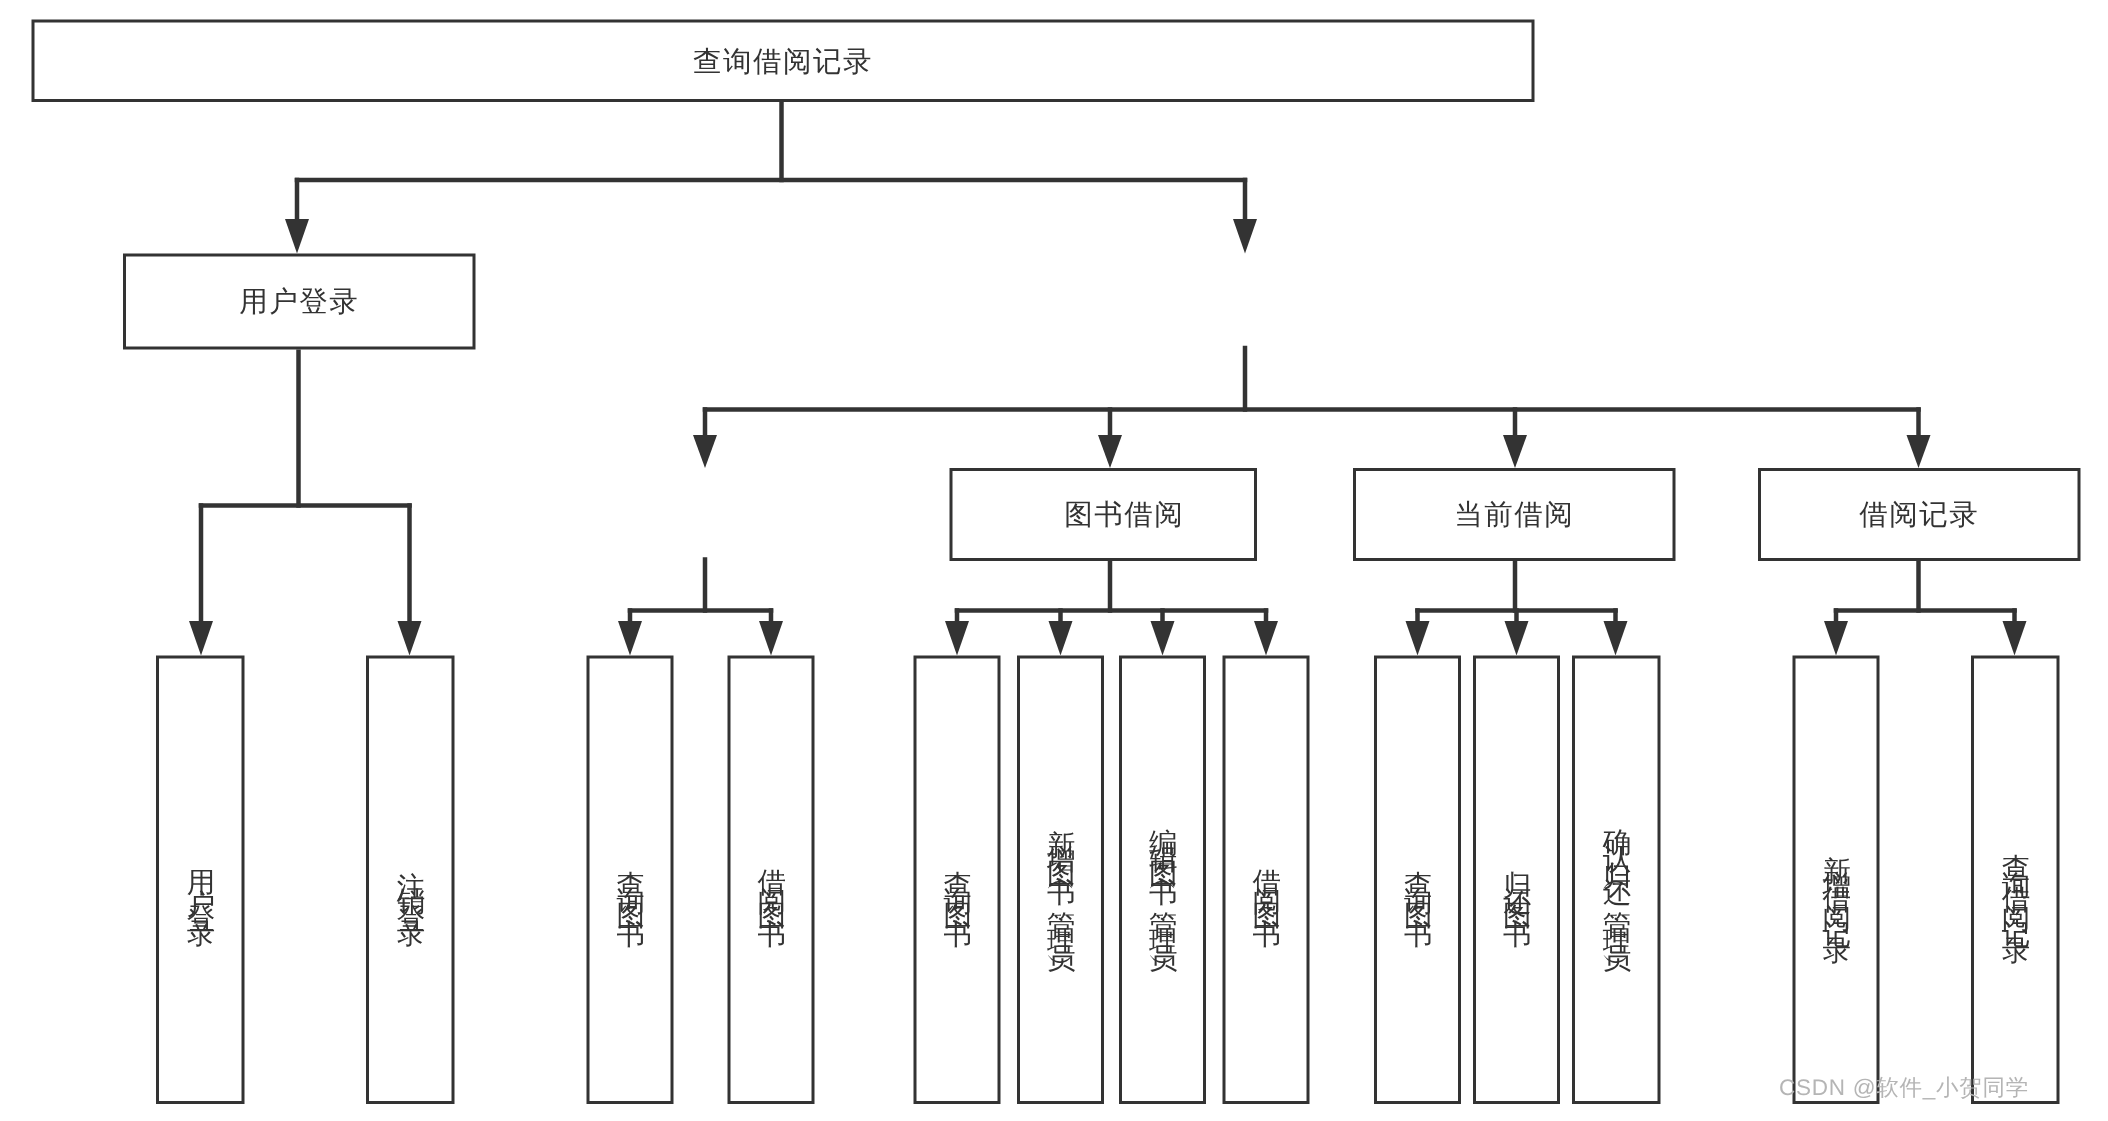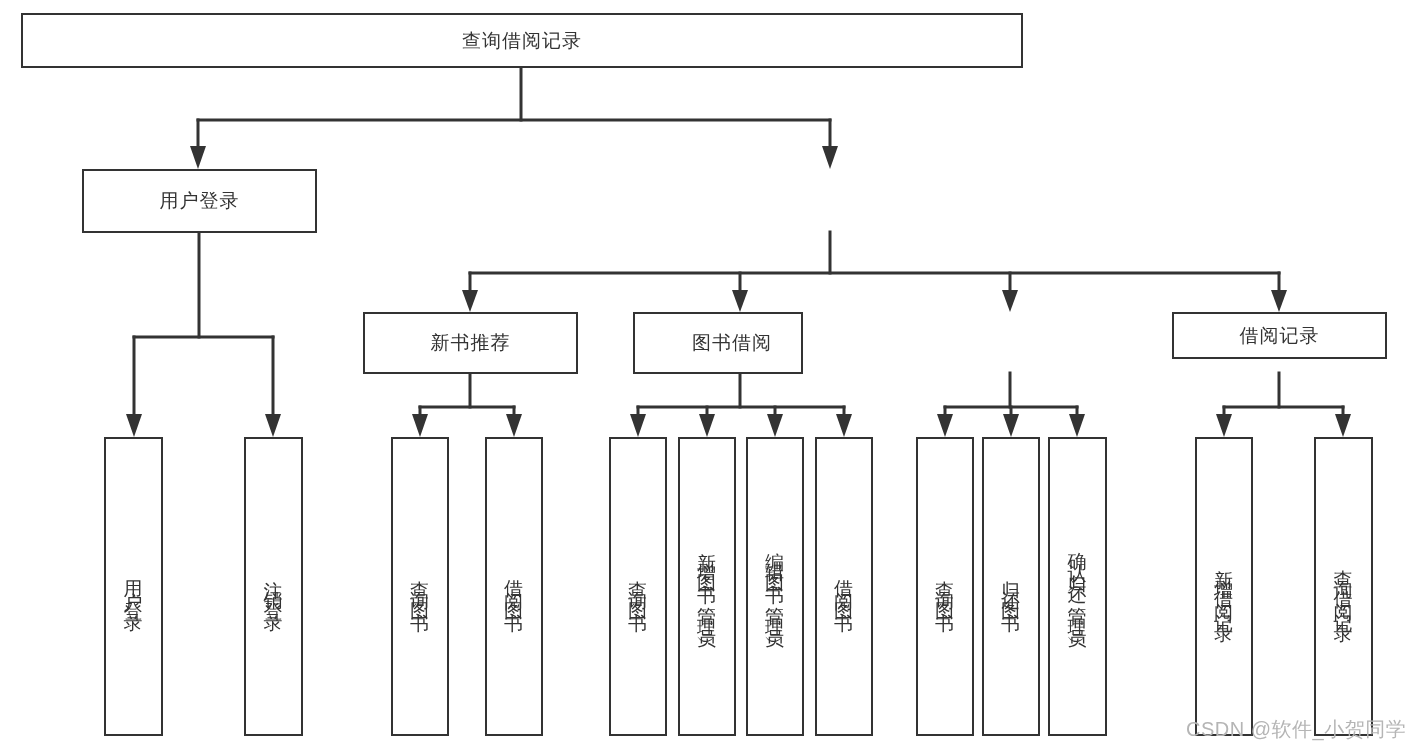--- a/index.html
+++ b/index.html
@@ -39,21 +39,21 @@
     text-orientation: mixed;
     letter-spacing: 11px;
     font-size: 19px;
     line-height: 1;
   }
   #watermark {
     position: absolute;
     left: 1186px;
     top: 716px;
     z-index: 3;
-    font-size: 20px;
+    font-size: 15px;
     letter-spacing: 0.5px;
     color: #b5b5b5;
     white-space: nowrap;
   }
 </style>
 </head>
 <body>
 
 <div id="stage">
 
@@ -119,23 +119,23 @@
       <polygon points="1069,414 1085,414 1077,437"></polygon>
       <polygon points="1216,414 1232,414 1224,437"></polygon>
       <polygon points="1335,414 1351,414 1343,437"></polygon>
     </g>
   </svg>
 
   <div class="box" style="left:21px; top:13px; width:1002px; height:55px;">查询借阅记录</div>
 
   <div class="box" style="left:82px; top:169px; width:235px; height:64px;">用户登录</div>
 
-  <div class="box" style="left:363px; top:312px; width:215px; height:62px;">新书推荐</div>
-  <div class="box" style="left:633px; top:312px; width:170px; height:62px;padding-left:28px;">图书借阅</div>
-  <div class="box" style="left:1172px; top:312px; width:215px; height:47px;">借阅记录</div>
+  <div class="box" style="left:633px; top:312px; width:205px; height:62px;padding-left:28px;">图书借阅</div>
+  <div class="box" style="left:902px; top:312px; width:215px; height:62px;">当前借阅</div>
+  <div class="box" style="left:1172px; top:312px; width:215px; height:62px;">借阅记录</div>
 
   <div class="box vbox" style="left:104px; top:437px; width:59px; height:299px;">
     <span class="vtext">用户登录</span>
   </div>
   <div class="box vbox" style="left:244px; top:437px; width:59px; height:299px;">
     <span class="vtext">注销登录</span>
   </div>
 
   <div class="box vbox" style="left:391px; top:437px; width:58px; height:299px;">
     <span class="vtext">查询图书</span>

